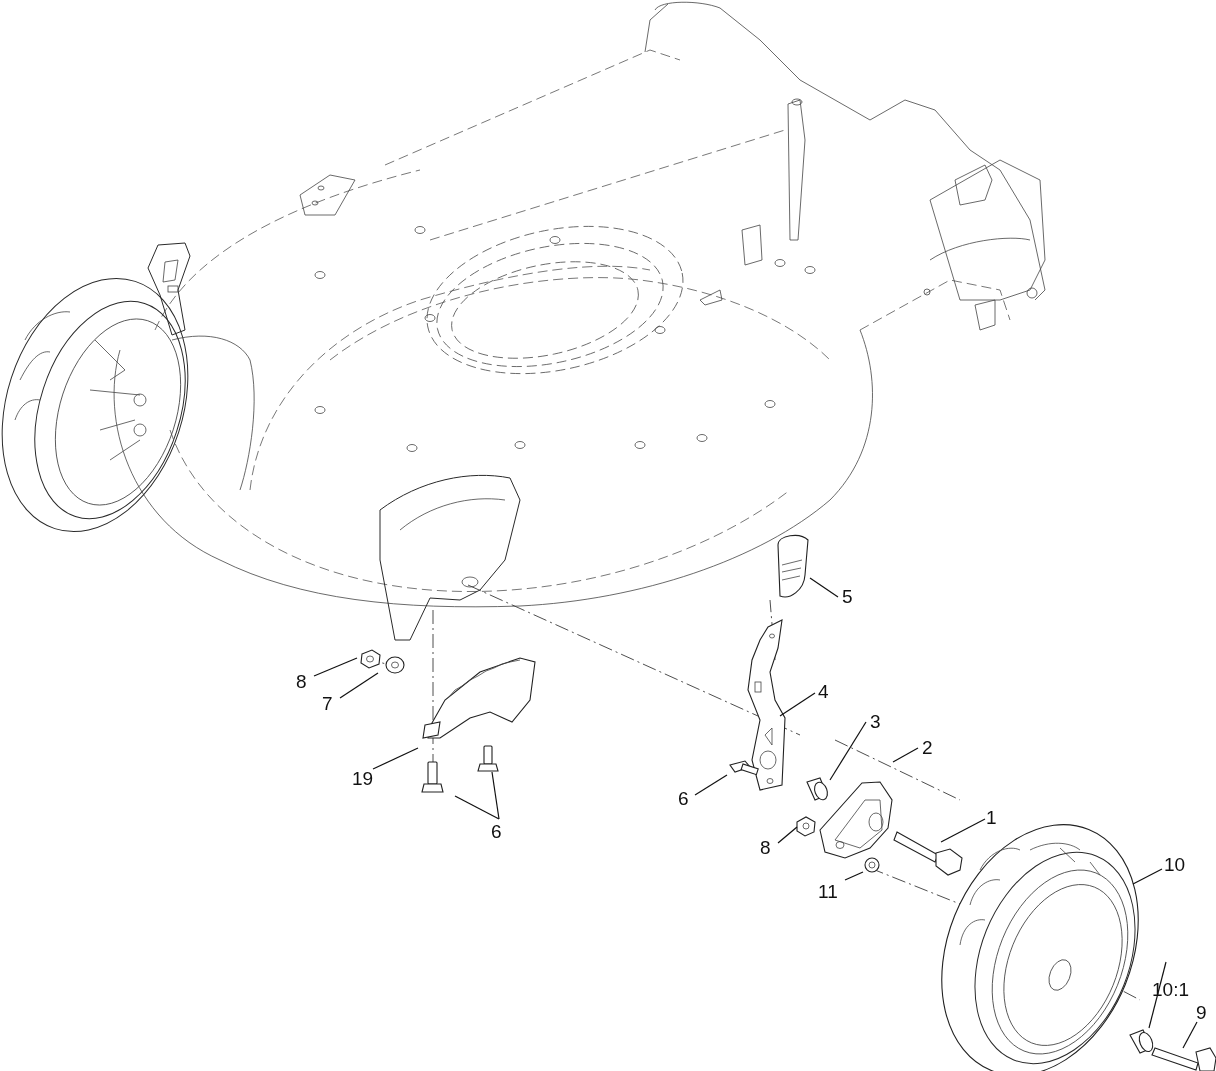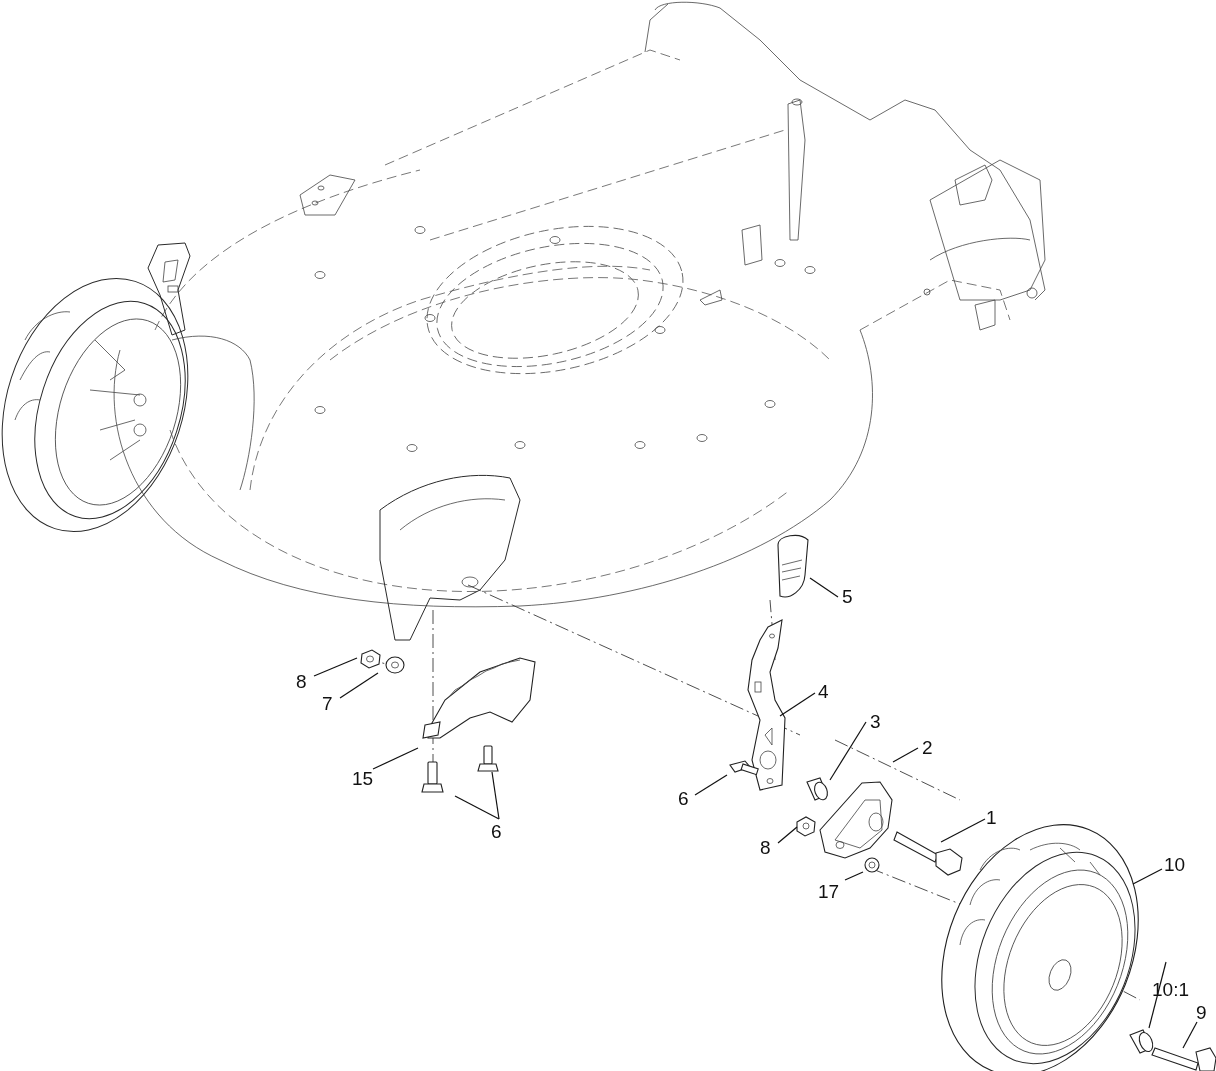--- a/index.html
+++ b/index.html
@@ -227,16 +227,16 @@
     <span class="callout" style="left:818px;top:682px">4</span>
     <span class="callout" style="left:842px;top:587px">5</span>
     <span class="callout" style="left:678px;top:789px">6</span>
     <span class="callout" style="left:491px;top:822px">6</span>
     <span class="callout" style="left:322px;top:694px">7</span>
     <span class="callout" style="left:296px;top:672px">8</span>
     <span class="callout" style="left:760px;top:838px">8</span>
     <span class="callout" style="left:1196px;top:1003px">9</span>
     <span class="callout" style="left:1164px;top:855px">10</span>
     <span class="callout" style="left:1152px;top:980px">10:1</span>
-    <span class="callout" style="left:818px;top:882px">17</span>
-    <span class="callout" style="left:352px;top:769px">15</span>
+    <span class="callout" style="left:818px;top:882px">11</span>
+    <span class="callout" style="left:352px;top:769px">19</span>
   </div>
 </div>
 
 </body></html>

